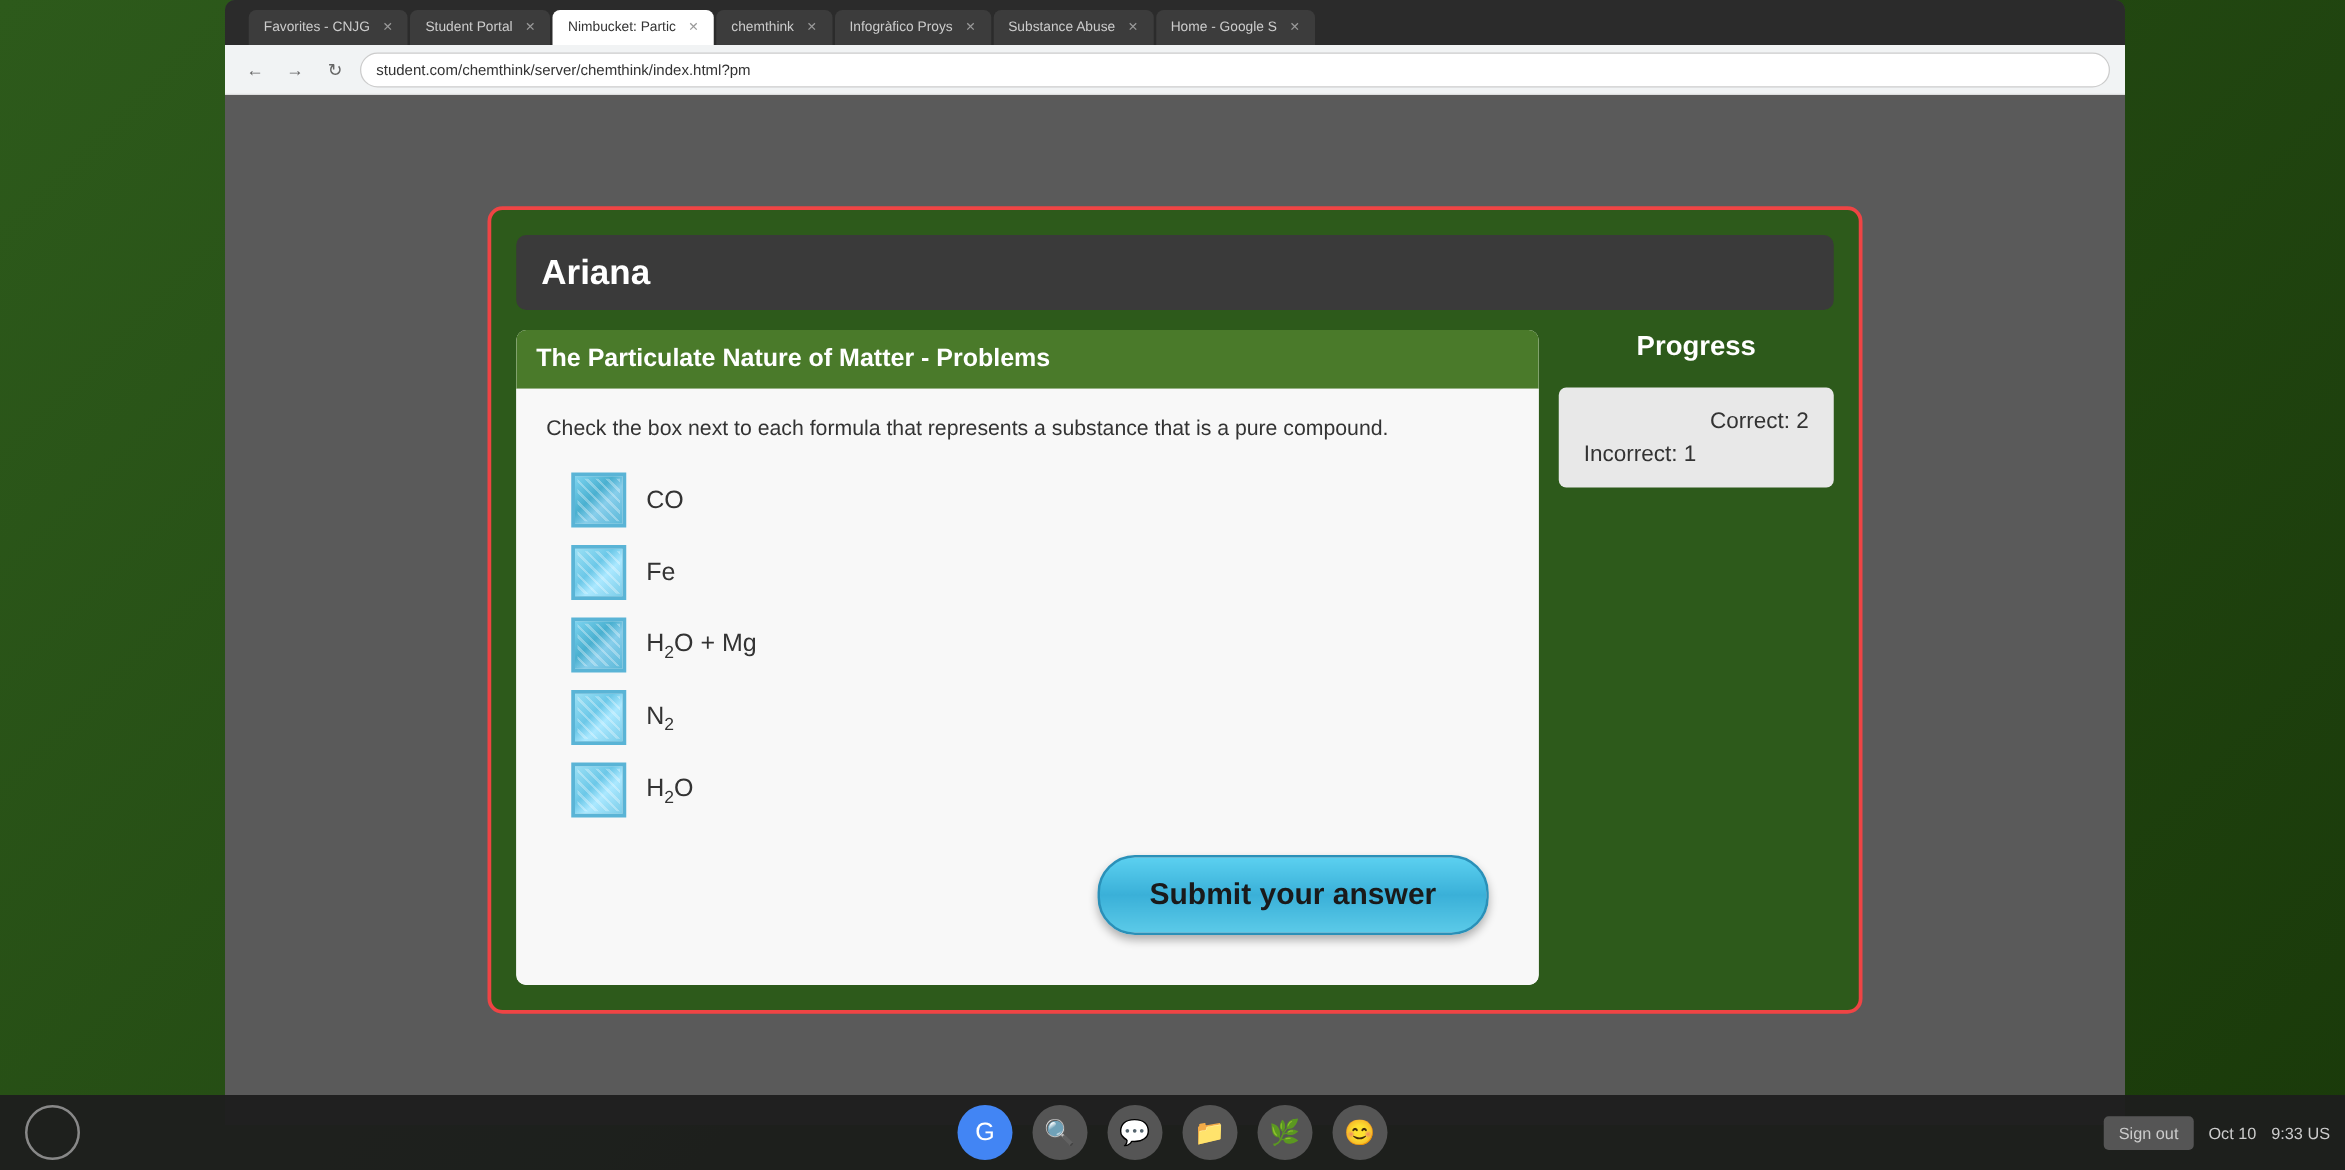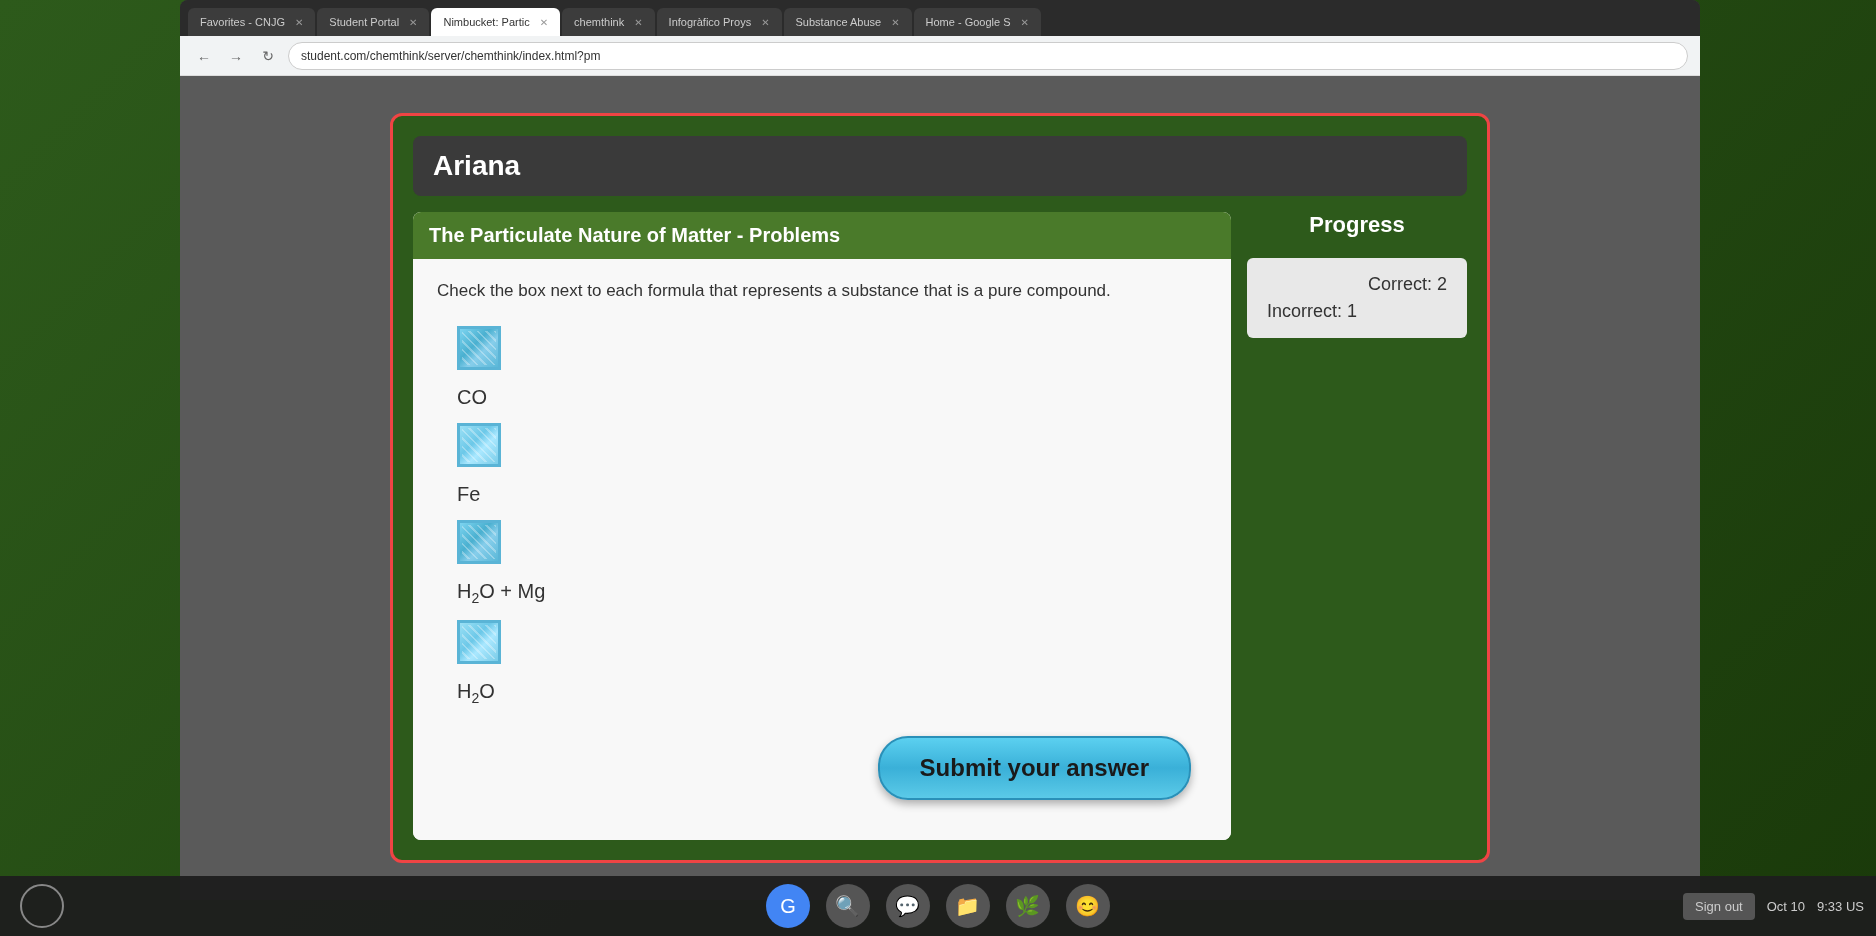--- a/index.html
+++ b/index.html
@@ -31,21 +31,21 @@
       border-radius: 8px 8px 0 0;
       overflow: hidden;
     }
 
     
     .tab-bar {
       height: 36px;
       background: #2b2b2b;
       display: flex;
       align-items: flex-end;
-      padding: 0 8px;
+      padding: 0 19px;
       gap: 2px;
     }
 
     .tab {
       height: 28px;
       padding: 0 12px;
       border-radius: 6px 6px 0 0;
       display: flex;
       align-items: center;
       font-size: 11px;
@@ -178,22 +178,22 @@
     .options-list {
       display: flex;
       flex-direction: column;
       gap: 14px;
       margin-left: 20px;
       margin-bottom: 30px;
     }
 
     .option-row {
       display: flex;
+      align-items: center;
       gap: 16px;
-      flex-direction: column;
     }
 
     .option-checkbox {
       width: 44px;
       height: 44px;
       border: 3px solid #5ab4d6;
       background: linear-gradient(135deg, #7dd4f0 0%, #4ab0d0 40%, #87ceeb 60%, #5ab8d8 100%);
       cursor: pointer;
       flex-shrink: 0;
       position: relative;
@@ -409,20 +409,24 @@
               <div class="option-row">
                 <div class="option-checkbox" style="background: linear-gradient(135deg, #9be0f5 0%, #6cc8e8 40%, #aae8ff 60%, #7acce8 100%);"></div>
                 <span class="option-label">Fe</span>
               </div>
 
               <div class="option-row">
                 <div class="option-checkbox"></div>
                 <span class="option-label">H<sub>2</sub>O + Mg</span>
               </div>
 
+              <div class="option-row">
+                <div class="option-checkbox" style="background: linear-gradient(135deg, #9be0f5 0%, #6cc8e8 40%, #aae8ff 60%, #7acce8 100%);"></div>
+                <span class="option-label">N<sub>2</sub></span>
+              </div>
 
               <div class="option-row">
                 <div class="option-checkbox" style="background: linear-gradient(135deg, #9be0f5 0%, #6cc8e8 40%, #aae8ff 60%, #7acce8 100%);"></div>
                 <span class="option-label">H<sub>2</sub>O</span>
               </div>
 
             </div>
 
             <div class="submit-area">
               <button class="submit-btn">Submit your answer</button>

